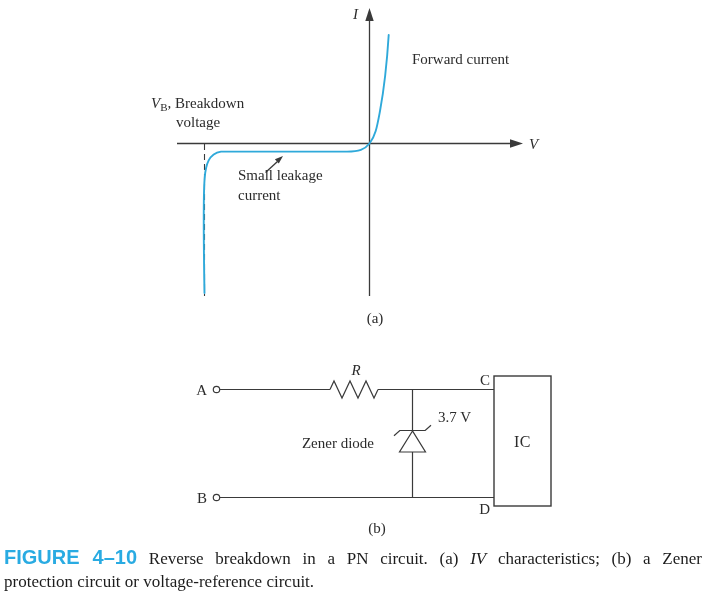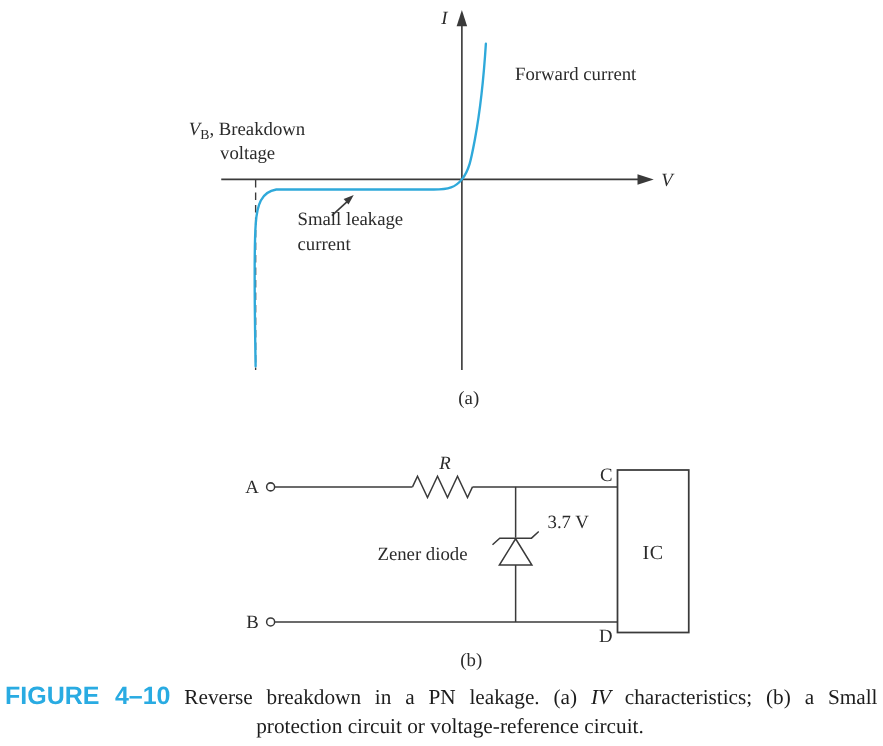--- a/index.html
+++ b/index.html
@@ -15,21 +15,21 @@
   .sub { font-size:11px; }
   .ic-txt { font-size:16px; letter-spacing:0.5px; }
   .curve { fill:none; stroke-width:1.9; stroke-linecap:round; }
   .wire { stroke:#3a3a3a; stroke-width:1.2; fill:none; }
   .box { fill:#ffffff; stroke:#3a3a3a; stroke-width:1.4; }
   .caption {
     position:absolute; top:546px; left:4px; width:698px;
     font-size:17px; line-height:23px; color:#1c1c1c;
   }
   .caption-line1 { text-align:justify; text-align-last:justify; }
-  .caption-line2 { text-align:center;margin-left:14px; }
+  .caption-line2 { text-align:left; }
   .fig-label {
     font-family:"Liberation Sans", sans-serif; font-weight:bold;
     color:#29abe2; font-size:20px;
   }
 </style>
 </head>
 <body>
 
 <div class="page">
 
@@ -94,17 +94,17 @@
       <rect class="box" x="494" y="376" width="57" height="130"></rect>
       <text class="txt ic-txt" x="522.5" y="447" text-anchor="middle">IC</text>
       <text class="txt" x="490" y="385" text-anchor="end">C</text>
       <text class="txt" x="490" y="513.5" text-anchor="end">D</text>
 
       <text class="txt" x="377" y="533" text-anchor="middle">(b)</text>
     </g>
   </svg>
 
   <div class="caption">
-    <div class="caption-line1"><span class="fig-label">FIGURE 4–10</span> <span>Reverse breakdown in a PN leakage. (a)</span> <span class="it" style="">IV</span> <span>characteristics; (b) a Small</span></div>
+    <div class="caption-line1"><span class="fig-label">FIGURE 4–10</span> <span>Reverse breakdown in a PN circuit. (a)</span> <span class="it" style="">IV</span> <span>characteristics; (b) a Zener</span></div>
     <div class="caption-line2">protection circuit or voltage-reference circuit.</div>
   </div>
 
 </div>
 
 </body></html>

